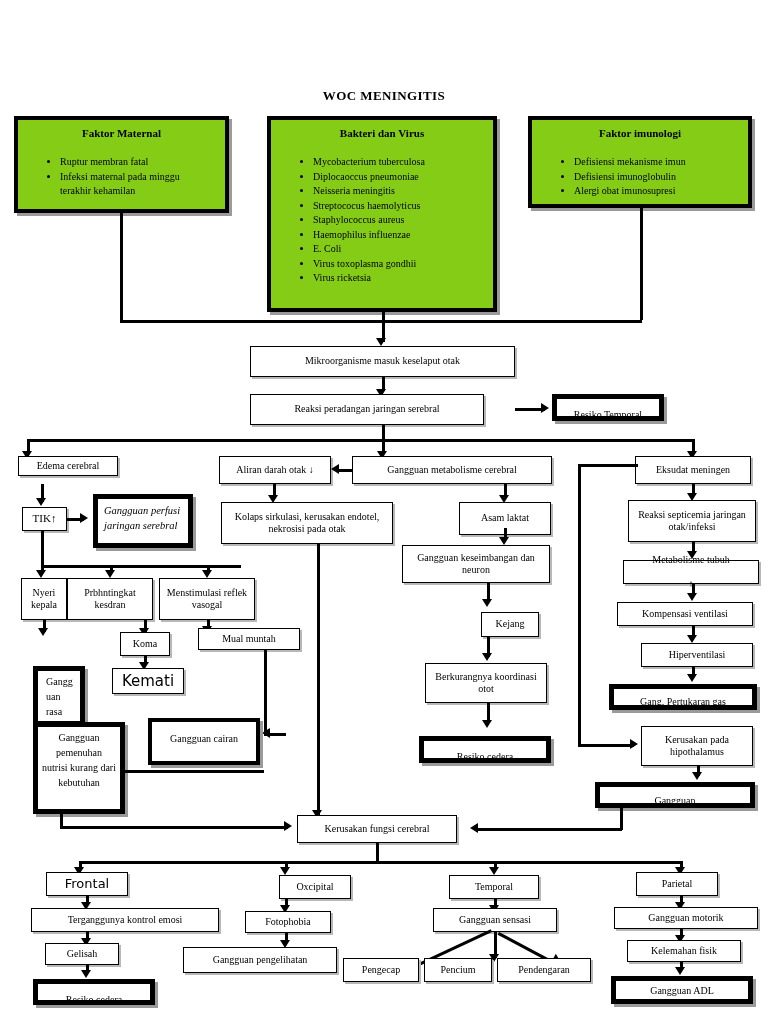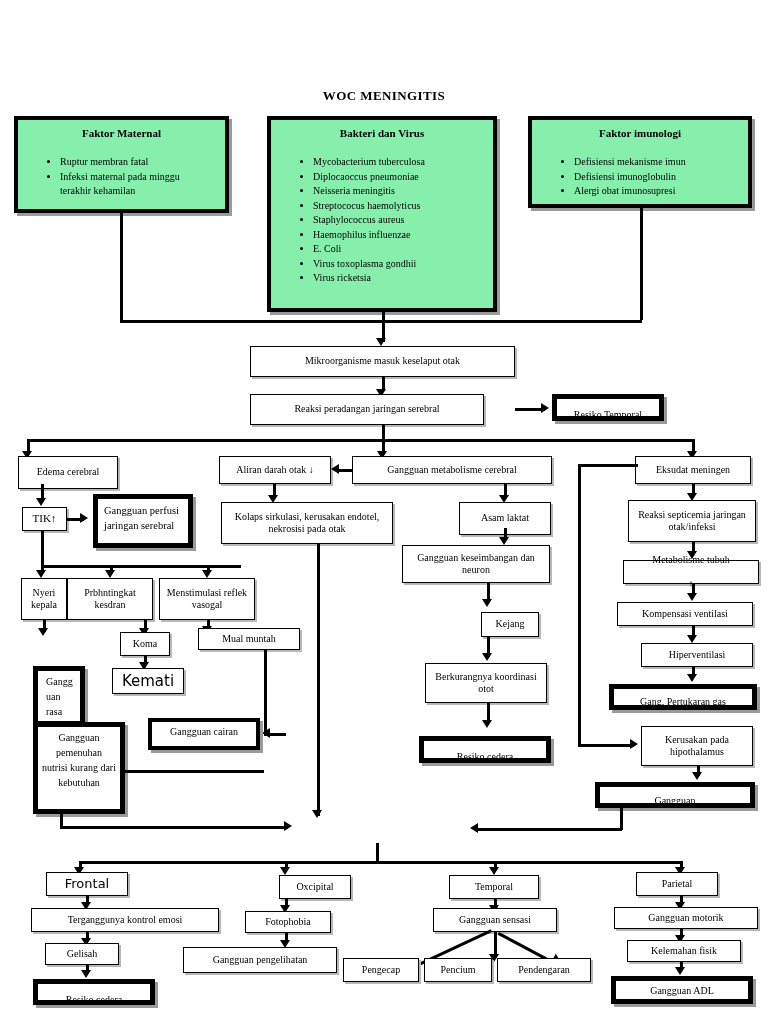--- a/index.html
+++ b/index.html
@@ -47,21 +47,21 @@
   }
   .box.bold2{
     border:4px solid #000;
     box-shadow:3px 3px 0 #9a9a9a;
   }
   
   .panel{
     position:absolute;
     box-sizing:border-box;
     border:4px solid #000;
-    background:#86efac;
+    background:#84cc16;
     box-shadow:3px 3px 0 #9a9a9a;
     padding:7px 6px 6px 6px;
   }
   .panel h4{
     margin:0 0 6px 0;
     font-size:11px;
     text-align:center;
     font-weight:bold;
   }
   .panel ul{
@@ -154,33 +154,33 @@
 
   <div class="ln lnv3" style="left:27px; top:439px; height:14px;"></div>
   <div class="ar ar-d" style="left:22px; top:451px;"></div>
 
   <div class="ln lnv3" style="left:382px; top:439px; height:14px;"></div>
   <div class="ar ar-d" style="left:377px; top:451px;"></div>
 
   <div class="ln lnv3" style="left:692px; top:439px; height:14px;"></div>
   <div class="ar ar-d" style="left:687px; top:451px;"></div>
 
-  <div class="box sh" style="left:18px; top:456px; width:100px; height:33px;">Edema cerebral</div>
+  <div class="box sh" style="left:18px; top:456px; width:100px; height:20px;">Edema cerebral</div>
   <div class="ln lnv3" style="left:41px; top:484px; height:18px;"></div>
   <div class="ar ar-d" style="left:36px; top:498px;"></div>
 
   <div class="box sh" style="left:22px; top:507px; width:45px; height:24px; font-size:11px;">
     <span>TIK</span>
       <span class="up"></span>
   </div>
 
   <div class="ln lnh3" style="left:67px; top:518px; width:17px;"></div>
   <div class="ar ar-r" style="left:80px; top:513px;"></div>
 
-  <div class="box bold clip" style="left:93px; top:494px; width:100px; height:54px; display:block; text-align:left; padding:4px 6px;">
+  <div class="box bold clip" style="left:93px; top:494px; width:100px; height:54px; display:block; text-align:left; padding:4px 6px;font-style:italic;">
     <span class="inner" style="font-size:10.5px; line-height:1.45;">Gangguan perfusi jaringan serebral</span>
   </div>
 
   <div class="ln lnv3" style="left:41px; top:531px; height:36px;"></div>
   <div class="ln lnh3" style="left:41px; top:565px; width:200px;"></div>
   <div class="ln lnv3" style="left:41px; top:565px; height:7px;"></div>
   <div class="ar ar-d" style="left:36px; top:570px;"></div>
   <div class="ln lnv3" style="left:110px; top:565px; height:7px;"></div>
   <div class="ar ar-d" style="left:105px; top:570px;"></div>
   <div class="ln lnv3" style="left:207px; top:565px; height:7px;"></div>
@@ -203,21 +203,21 @@
   <div class="ar ar-d" style="left:139px; top:662px;"></div>
   <div class="box sh kemati" style="left:112px; top:668px; width:72px; height:26px;">Kemati</div>
 
   <div class="ln lnv3" style="left:207px; top:620px; height:9px;"></div>
   <div class="ar ar-d" style="left:202px; top:626px;"></div>
   <div class="box sh" style="left:198px; top:628px; width:102px; height:22px;">Mual muntah</div>
 
   <div class="ln lnv3" style="left:264px; top:650px; height:85px;"></div>
   <div class="ln lnh3" style="left:264px; top:733px; width:22px;"></div>
   <div class="ar ar-l" style="left:262px; top:728px;"></div>
-  <div class="box bold2 clip" style="left:148px; top:718px; width:112px; height:32px;justify-content:flex-end;">
+  <div class="box bold2 clip" style="left:148px; top:718px; width:112px; height:47px;justify-content:flex-end;">
     <span class="inner" style="margin-top:-4px;">Gangguan cairan</span>
   </div>
 
   <div class="box bold clip" style="left:33px; top:722px; width:92px; height:92px; display:block; text-align:center; padding:3px 4px;">
     <span class="inner" style="font-size:10px; line-height:1.5;">Gangguan pemenuhan nutrisi kurang dari kebutuhan</span>
   </div>
 
   <div class="ln lnh3" style="left:125px; top:770px; width:139px;"></div>
 
   <div class="ln lnv3" style="left:60px; top:814px; height:14px;"></div>
@@ -295,20 +295,21 @@
 
   <div class="ln lnv3" style="left:578px; top:464px; height:282px;"></div>
   <div class="ln lnh3" style="left:578px; top:464px; width:60px;"></div>
   <div class="ln lnh3" style="left:578px; top:744px; width:56px;"></div>
   <div class="ar ar-r" style="left:630px; top:739px;"></div>
 
   <div class="ln lnv3" style="left:620px; top:808px; height:22px;"></div>
   <div class="ln lnh3" style="left:478px; top:828px; width:144px;"></div>
   <div class="ar ar-l" style="left:470px; top:823px;"></div>
 
+  <div class="box sh" style="left:297px; top:815px; width:160px; height:28px;">Kerusakan fungsi cerebral</div>
 
   <div class="ln lnv3" style="left:376px; top:843px; height:20px;"></div>
   <div class="ln lnh3" style="left:79px; top:861px; width:602px;"></div>
 
   <div class="ln lnv3" style="left:79px; top:861px; height:9px;"></div>
   <div class="ar ar-d" style="left:74px; top:867px;"></div>
   <div class="ln lnv3" style="left:285px; top:861px; height:9px;"></div>
   <div class="ar ar-d" style="left:280px; top:867px;"></div>
   <div class="ln lnv3" style="left:494px; top:861px; height:9px;"></div>
   <div class="ar ar-d" style="left:489px; top:867px;"></div>

